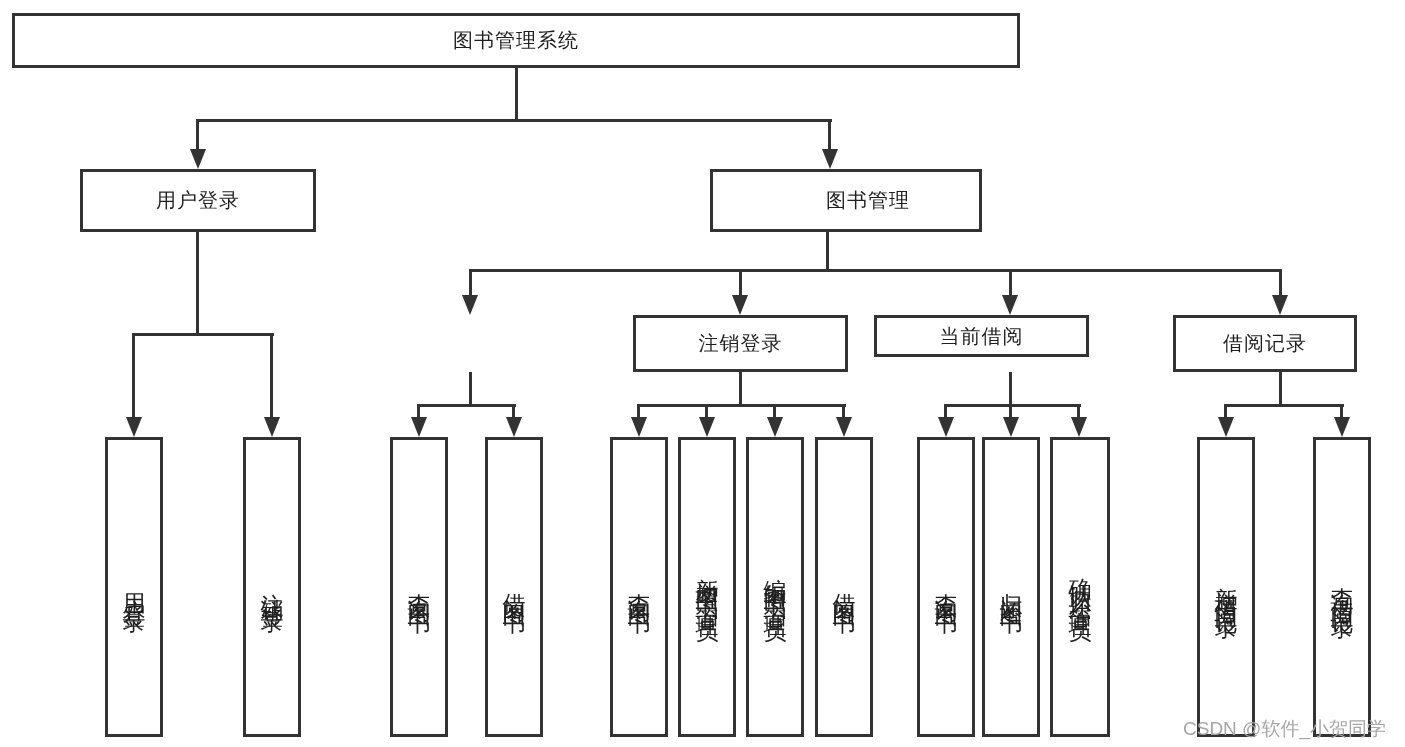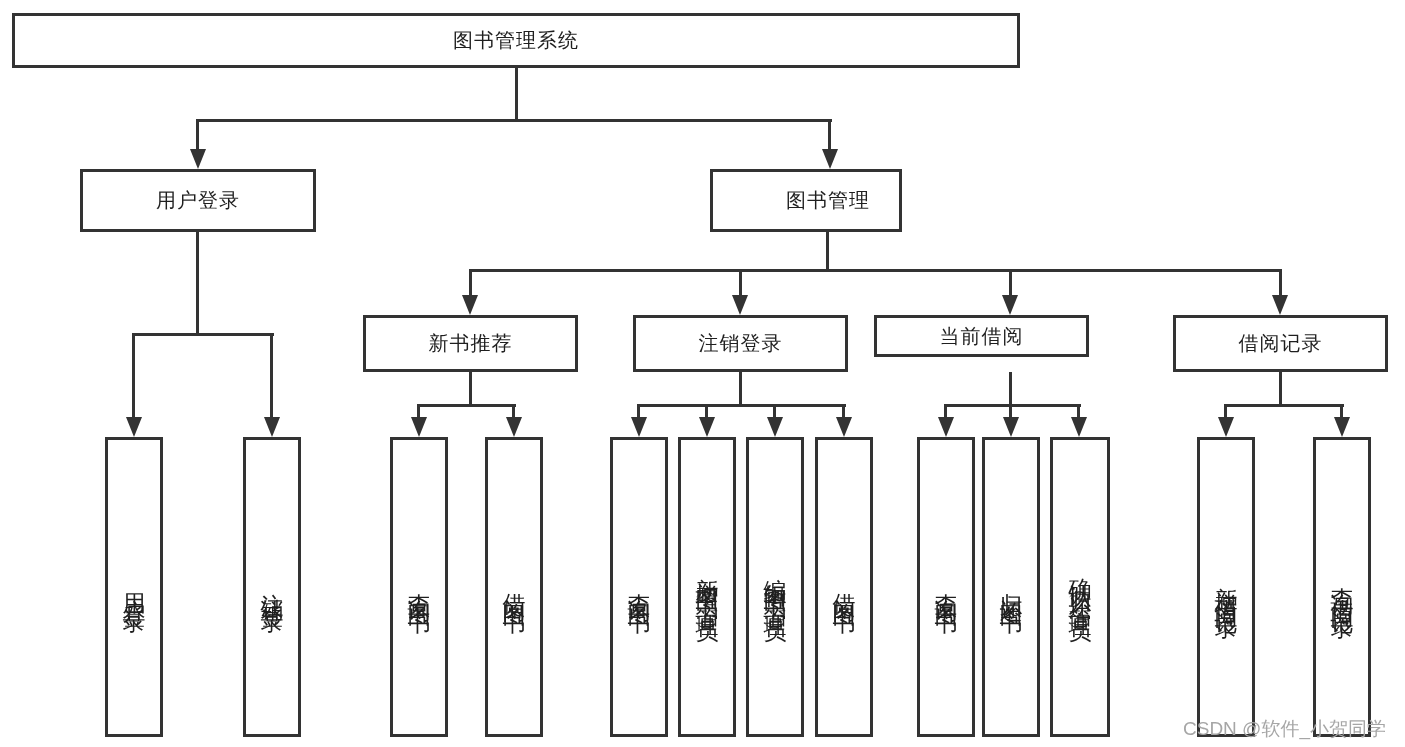--- a/index.html
+++ b/index.html
@@ -68,44 +68,43 @@
   <div class="node h" style="left:12px; top:13px; width:1008px; height:55px;">图书管理系统</div>
 
   <div class="line" style="left:515px; top:68px; width:3px; height:53px;"></div>
   <div class="line" style="left:196px; top:119px; width:636px; height:3px;"></div>
   <div class="line" style="left:196px; top:119px; width:3px; height:32px;"></div>
   <div class="arrow" style="left:190px; top:149px;"></div>
   <div class="line" style="left:828px; top:119px; width:3px; height:32px;"></div>
   <div class="arrow" style="left:822px; top:149px;"></div>
 
   <div class="node h" style="left:80px; top:169px; width:236px; height:63px;">用户登录</div>
-  <div class="node h" style="left:710px; top:169px; width:192px; height:63px;padding-left:44px;">图书管理</div>
+  <div class="node h" style="left:710px; top:169px; width:272px; height:63px;padding-left:44px;">图书管理</div>
 
   <div class="line" style="left:196px; top:232px; width:3px; height:102px;"></div>
   <div class="line" style="left:132px; top:333px; width:142px; height:3px;"></div>
   <div class="line" style="left:132px; top:333px; width:3px; height:86px;"></div>
   <div class="arrow" style="left:126px; top:417px;"></div>
   <div class="line" style="left:270px; top:333px; width:3px; height:86px;"></div>
   <div class="arrow" style="left:264px; top:417px;"></div>
 
   <div class="line" style="left:826px; top:232px; width:3px; height:39px;"></div>
   <div class="line" style="left:469px; top:269px; width:813px; height:3px;"></div>
   <div class="line" style="left:469px; top:269px; width:3px; height:28px;"></div>
   <div class="arrow" style="left:462px; top:295px;"></div>
   <div class="line" style="left:739px; top:269px; width:3px; height:28px;"></div>
   <div class="arrow" style="left:732px; top:295px;"></div>
   <div class="line" style="left:1009px; top:269px; width:3px; height:28px;"></div>
   <div class="arrow" style="left:1002px; top:295px;"></div>
   <div class="line" style="left:1279px; top:269px; width:3px; height:28px;"></div>
   <div class="arrow" style="left:1272px; top:295px;"></div>
 
-  <div class="node h" style="left:363px; top:315px; width:215px; height:57px;">新书推荐</div>
   <div class="node h" style="left:633px; top:315px; width:215px; height:57px;">注销登录</div>
   <div class="node h" style="left:874px; top:315px; width:215px; height:42px;">当前借阅</div>
-  <div class="node h" style="left:1173px; top:315px; width:215px; height:57px;">借阅记录</div>
+  <div class="node h" style="left:1173px; top:315px; width:184px; height:57px;">借阅记录</div>
 
   <div class="line" style="left:469px; top:372px; width:3px; height:34px;"></div>
   <div class="line" style="left:417px; top:404px; width:99px; height:3px;"></div>
   <div class="line" style="left:417px; top:404px; width:3px; height:15px;"></div>
   <div class="arrow" style="left:411px; top:417px;"></div>
   <div class="line" style="left:512px; top:404px; width:3px; height:15px;"></div>
   <div class="arrow" style="left:506px; top:417px;"></div>
 
   <div class="line" style="left:739px; top:372px; width:3px; height:34px;"></div>
   <div class="line" style="left:637px; top:404px; width:209px; height:3px;"></div>

